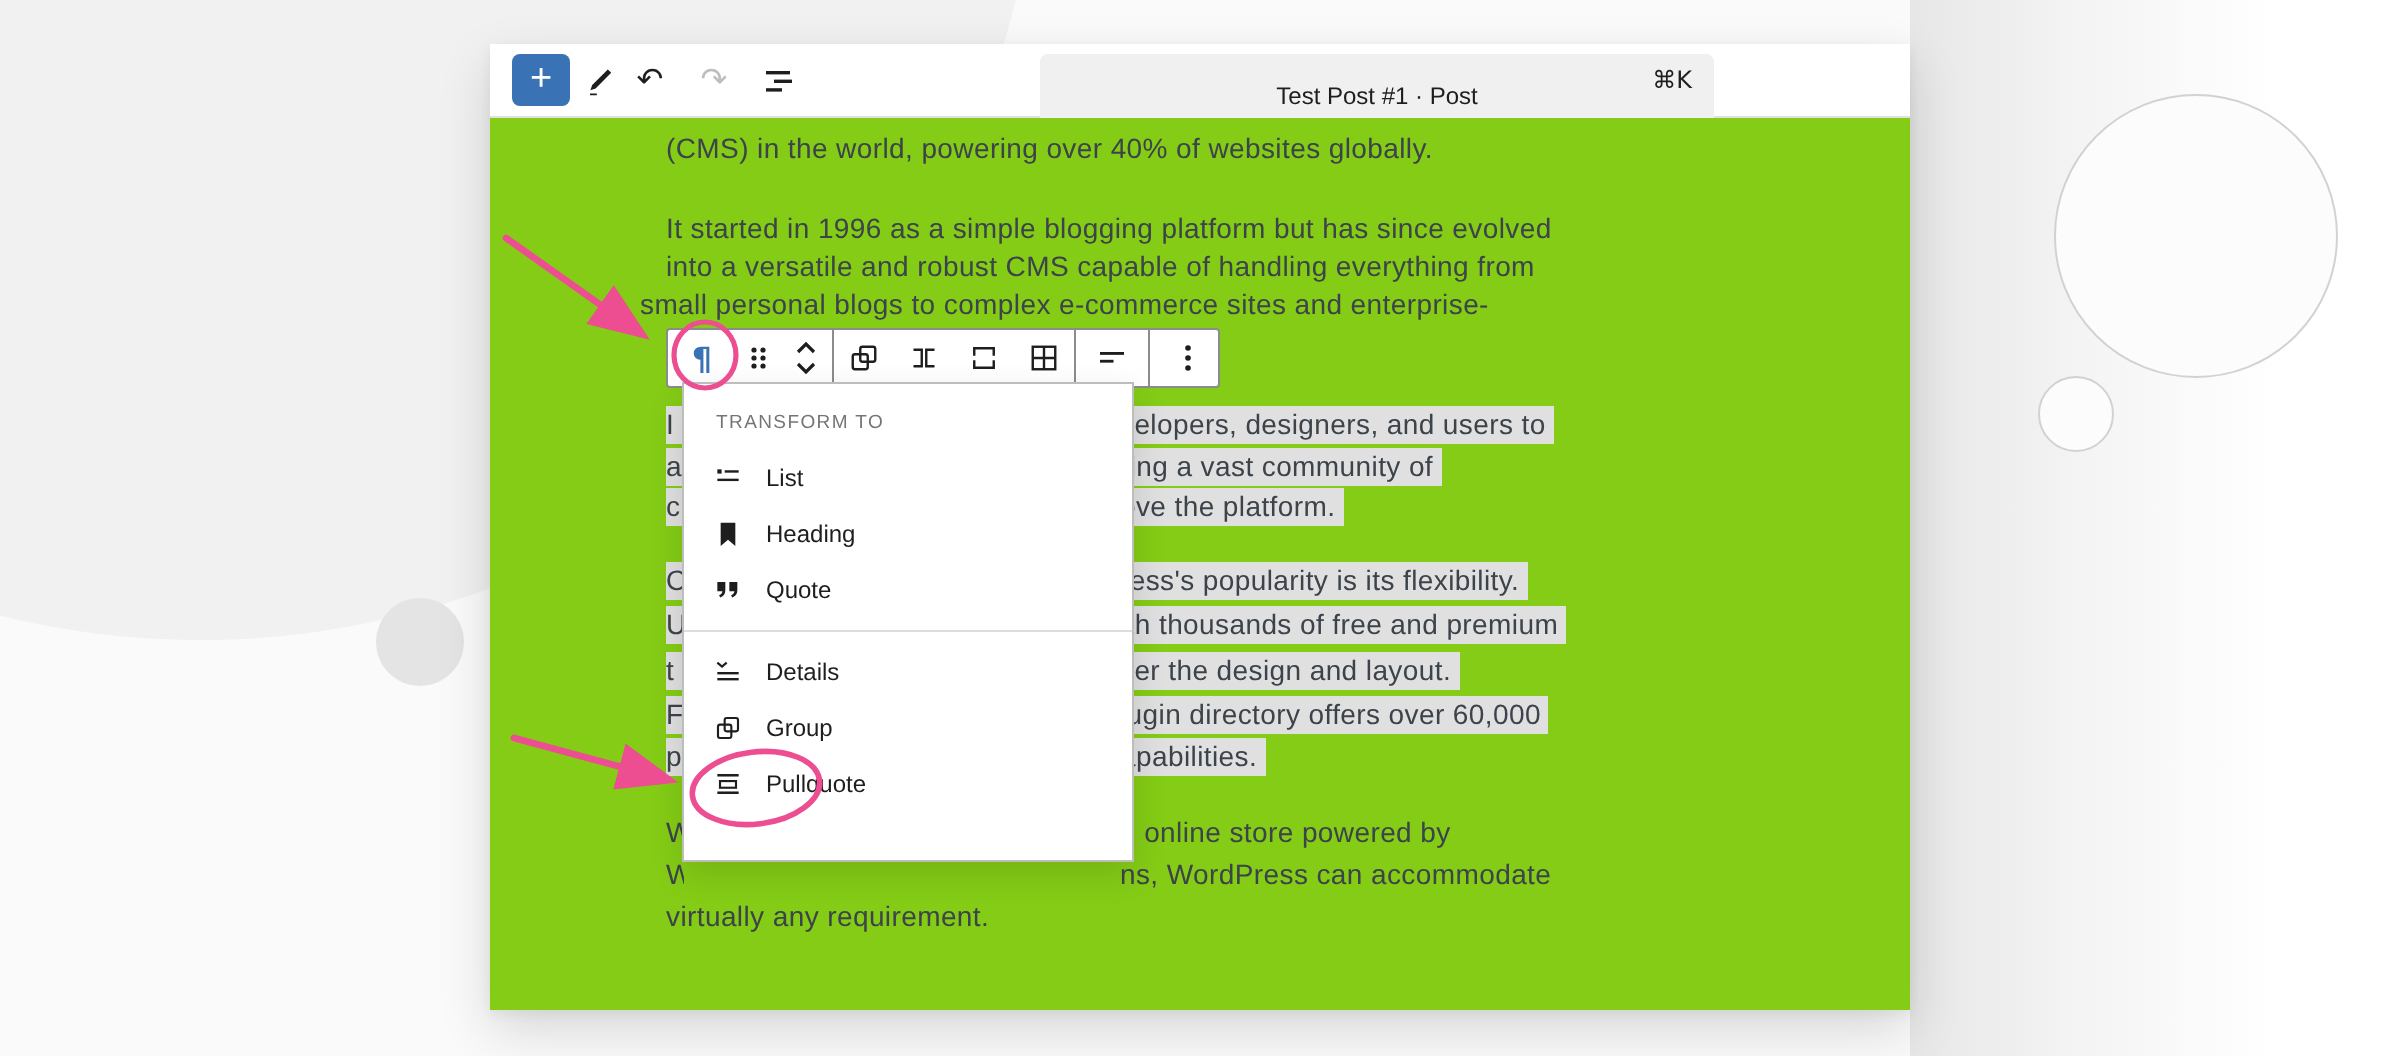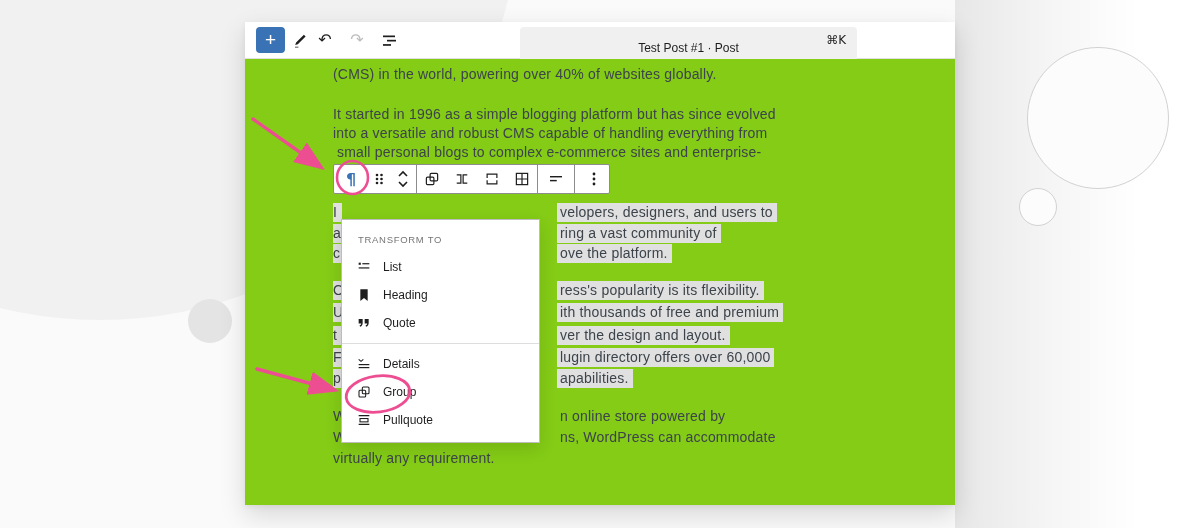--- a/index.html
+++ b/index.html
@@ -40,22 +40,22 @@
   .blocktb{position:absolute;left:88px;top:105px;width:277px;height:30px;background:#fff;
            border:1px solid #8c8c8c;border-radius:2px;box-sizing:border-box;display:flex;z-index:10;}
   .tb-group{display:flex;height:100%;border-right:1px solid #8c8c8c;}
   .tb-group:last-child{border-right:none;}
   .btn{display:flex;align-items:center;justify-content:center;height:100%;cursor:pointer;}
   .pilcrow{color:#3973b5;font-size:16px;font-weight:bold;font-family:"DejaVu Sans",sans-serif;}
   svg.ic{display:block;}
   .stroke{fill:none;stroke:#1e1e1e;stroke-width:1.6;}
   .fillic{fill:#1e1e1e;}
   
-  .menu{position:absolute;left:96px;top:160px;width:199px;box-sizing:border-box;background:#fff;
-        border:1px solid #bdbdbd;box-shadow:0 6px 16px rgba(0,0,0,.12);z-index:20;padding:8px 0 8px;}
+  .menu{position:absolute;left:96px;top:132px;width:226px;box-sizing:border-box;background:#fff;
+        border:1px solid #bdbdbd;box-shadow:0 6px 16px rgba(0,0,0,.12);z-index:20;padding:8px 0 24px;}
   .menu-header{padding:6px 16px 8px;font-size:9.5px;letter-spacing:.7px;color:#757575;}
   .mitem{display:flex;align-items:center;height:28px;padding:0 14px;gap:11px;cursor:pointer;}
   .mitem .lbl{font-size:12px;color:#1e1e1e;}
   .msep{border-top:1px solid #ddd;margin:6px 0;}
   
   .anno{position:absolute;left:0;top:0;z-index:50;pointer-events:none;}
 </style>
 </head>
 <body>
 
@@ -98,21 +98,21 @@
         <span class="shortcut">⌘K</span>
       </div>
     </div>
 
     <div class="canvas">
 
       <div class="tline" style="left:88px;top:6px;">(CMS) in the world, powering over 40% of websites globally.</div>
 
       <div class="tline" style="left:88px;top:46px;">It started in 1996 as a simple blogging platform but has since evolved</div>
       <div class="tline" style="left:88px;top:65px;">into a versatile and robust CMS capable of handling everything from</div>
-      <div class="tline" style="left:92px;top:84px;">small personal blogs to complex e-commerce sites and enterprise-</div>
+      <div class="tline" style="left:75px;top:84px;">small personal blogs to complex e-commerce sites and enterprise-</div>
 
       <div class="sliver sel" style="left:88px;top:144px;">I</div>
       <div class="sliver sel" style="left:88px;top:165px;">a</div>
       <div class="sliver sel" style="left:88px;top:185px;">c</div>
 
       <div class="frag sel" style="left:312px;top:144px;">velopers, designers, and users to</div>
       <div class="frag sel" style="left:312px;top:165px;">ring a vast community of</div>
       <div class="frag sel" style="left:312px;top:185px;">ove the platform.</div>
 
       <div class="sliver sel" style="left:88px;top:222px;">O</div>

